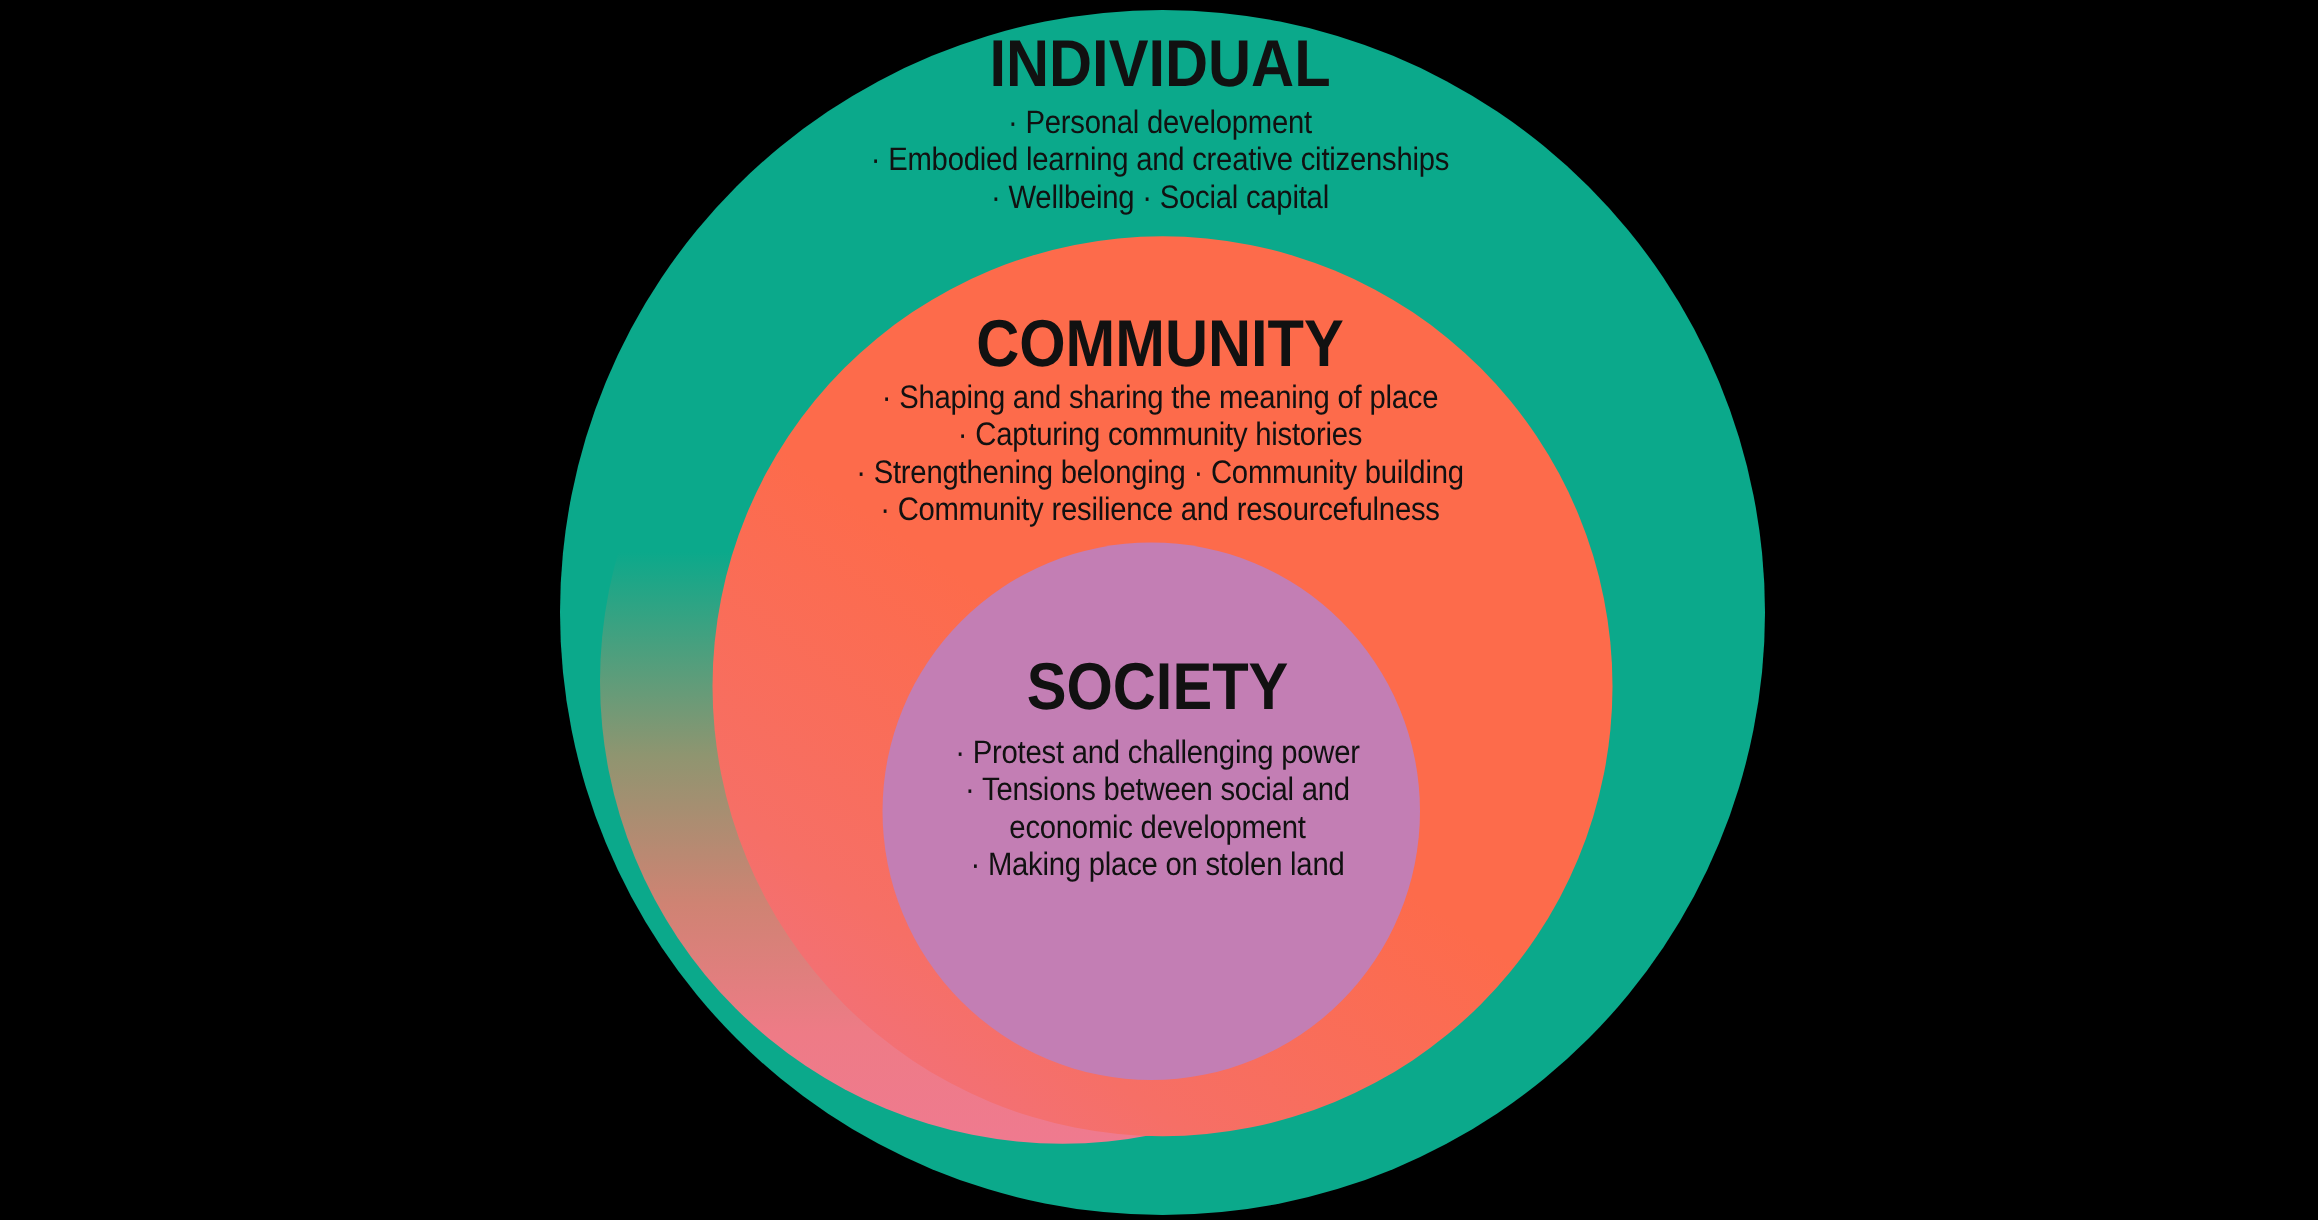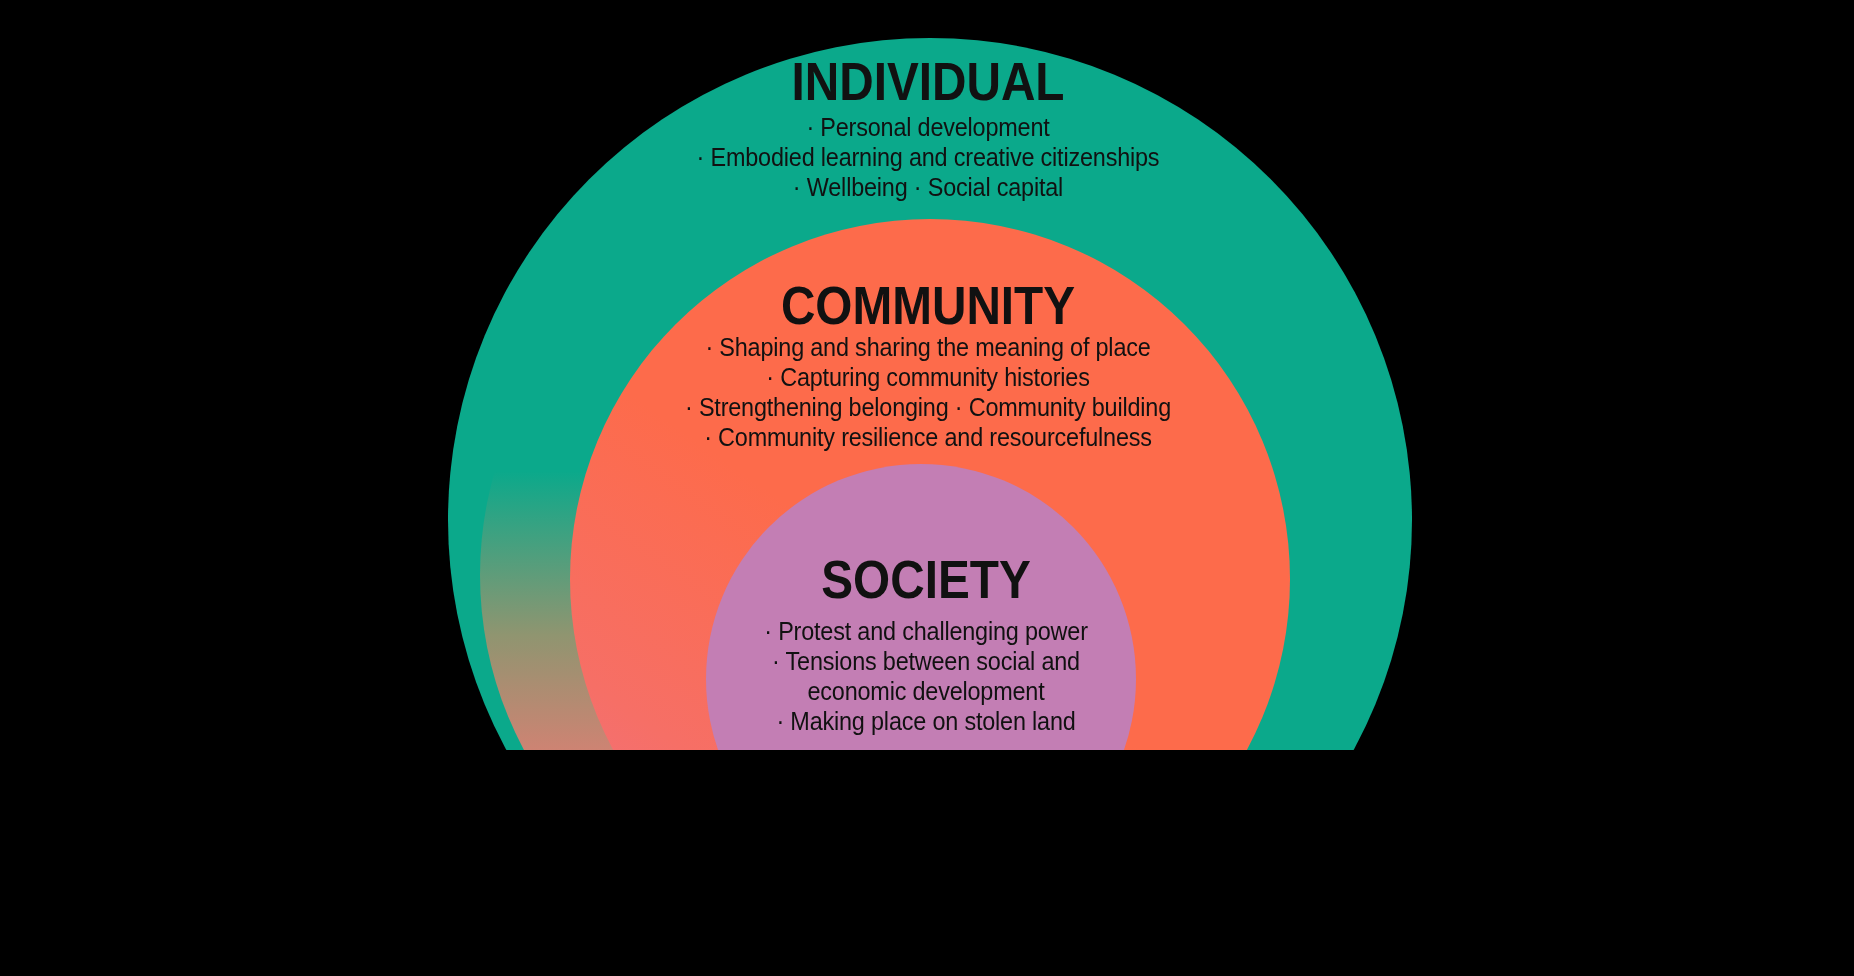--- a/index.html
+++ b/index.html
@@ -3,25 +3,24 @@
 <meta charset="utf-8">
 <style>
   html, body {
     margin: 0;
     padding: 0;
     background: #000;
   }
   .stage {
     position: relative;
     width: 1854px;
-    height: 720px;
+    height: 976px;
     background: var(--background, #000000);
     overflow: hidden;
     font-family: "Liberation Sans", "DejaVu Sans", sans-serif;
-    margin-top: 30px;
   }
   .circle {
     position: absolute;
     border-radius: 50%;
   }
   .circle.green {
     left: 448px; top: 8px;
     width: 964px; height: 964px;
     background: var(--green, #0ba98b);
   }

